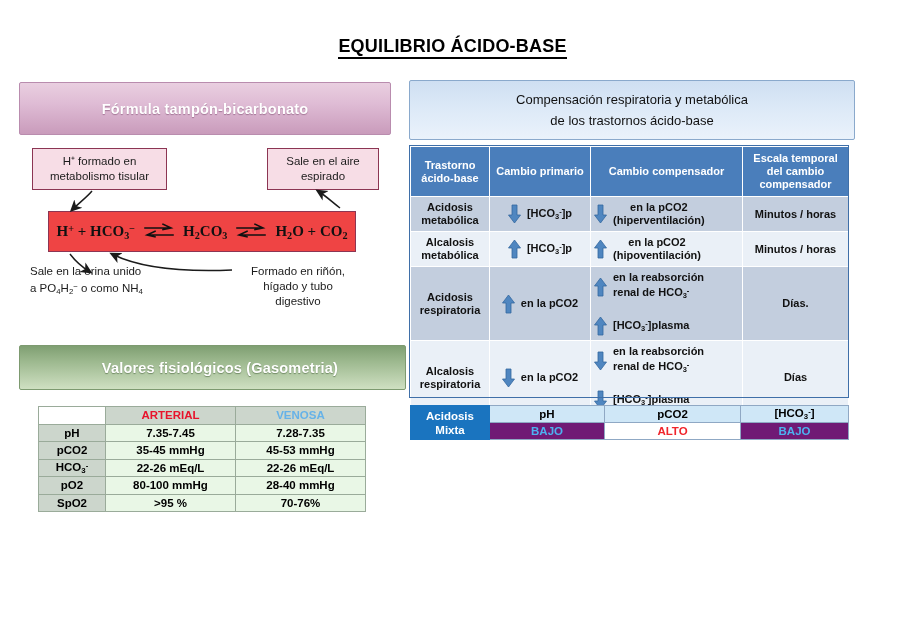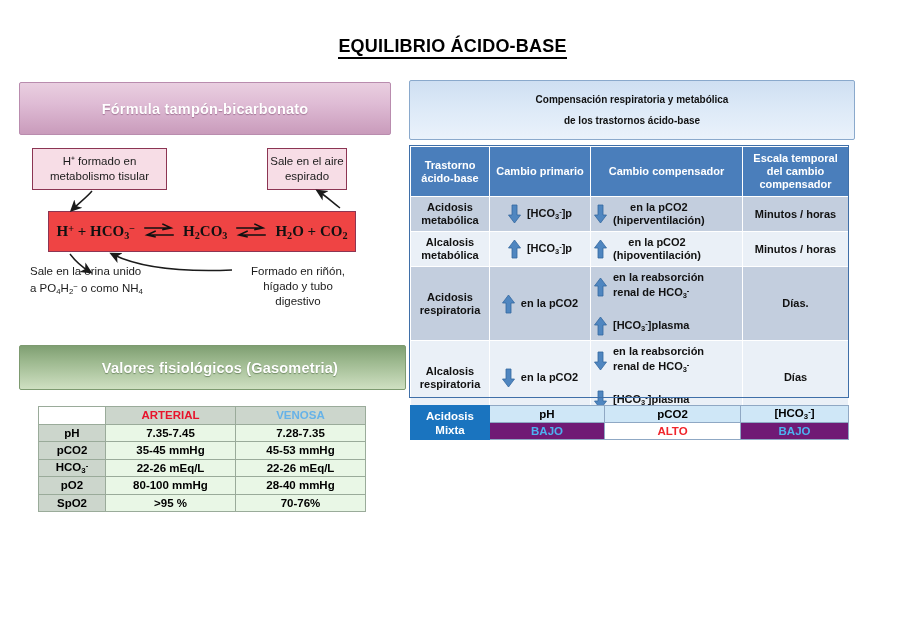--- a/index.html
+++ b/index.html
@@ -45,21 +45,21 @@
     background:#f7dde6;
     border:1.5px solid #8c3553;
     color:#1b1b1b;
     font-size:11.5px;
     line-height:15px;
     text-align:center;
     display:flex;align-items:center;justify-content:center;
     box-sizing:border-box;
   }
   #callout-h{left:32px;top:148px;width:135px;height:42px;}
-  #callout-air{left:267px;top:148px;width:80px;height:42px;}
+  #callout-air{left:267px;top:148px;width:112px;height:42px;}
 
   
   #formula-box{
     position:absolute;left:48px;top:211px;width:308px;height:41px;
     background:#ef4444;
     border:1.7px solid #8c3553;
     box-sizing:border-box;
     display:flex;align-items:center;justify-content:center;
   }
   #formula-box .fx{
@@ -124,21 +124,21 @@
 
   
   #blue-banner{
     position:absolute;left:409px;top:80px;width:444px;height:58px;
     background:linear-gradient(to bottom,#cfdff2 0%,#dce9f7 45%,#eaf2fb 100%);
     border:1px solid #8aa9cc;
     border-radius:2px;
     display:flex;flex-direction:column;align-items:center;justify-content:center;
   }
   #blue-banner .l{
-    font-size:10px;font-weight:bold;color:#111;line-height:21px;
+    font-size:13px;font-weight:normal;color:#111;line-height:21px;
   }
 
   
   #comp-table{
     position:absolute;left:410px;top:146px;width:438px;
     border-collapse:collapse;
     table-layout:fixed;
     font-size:11px;
   }
   #comp-table col.k0{width:79px;}

